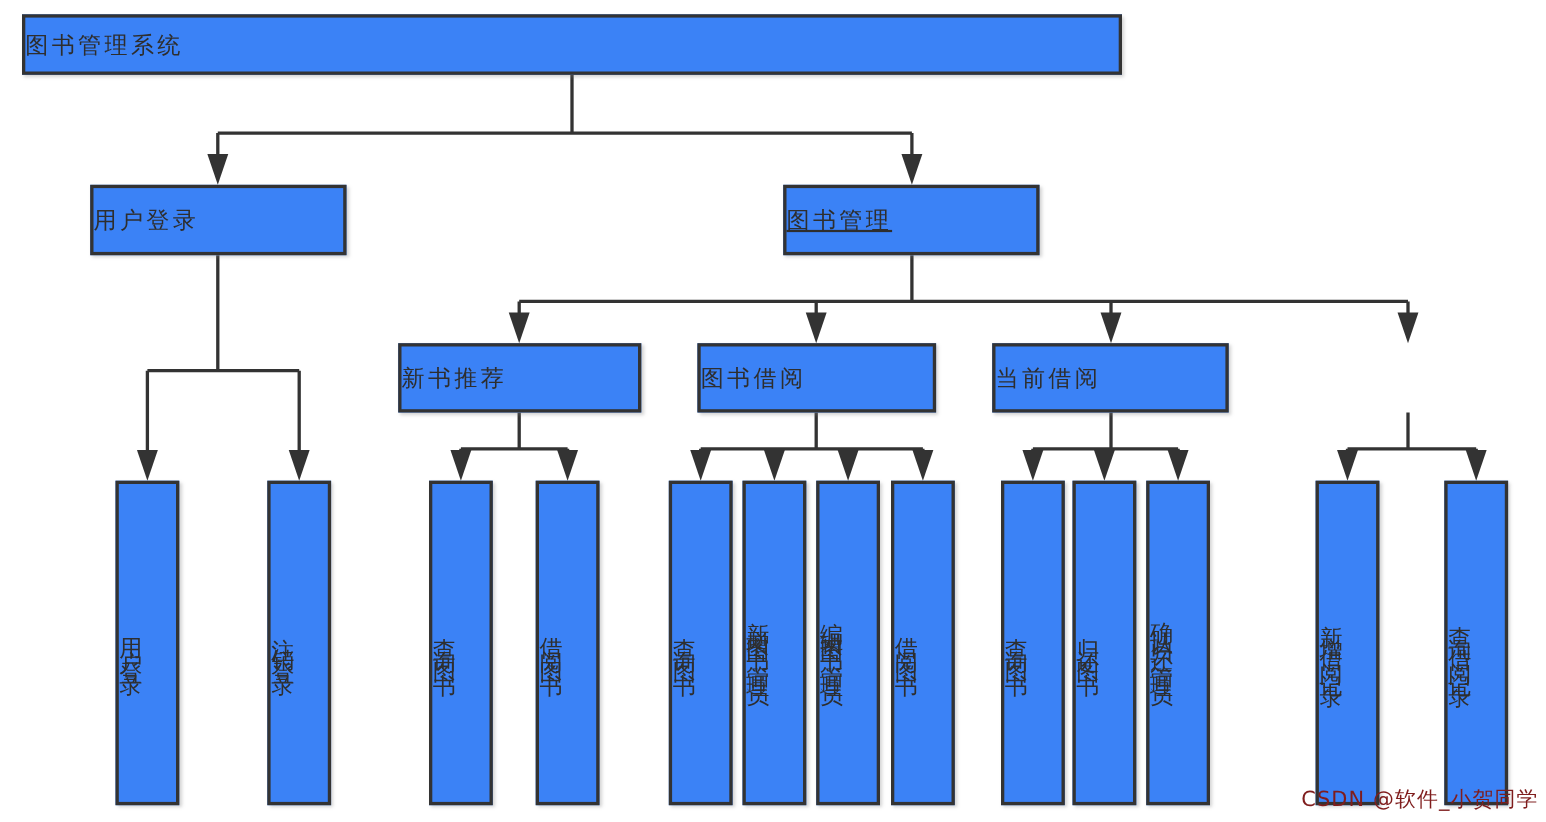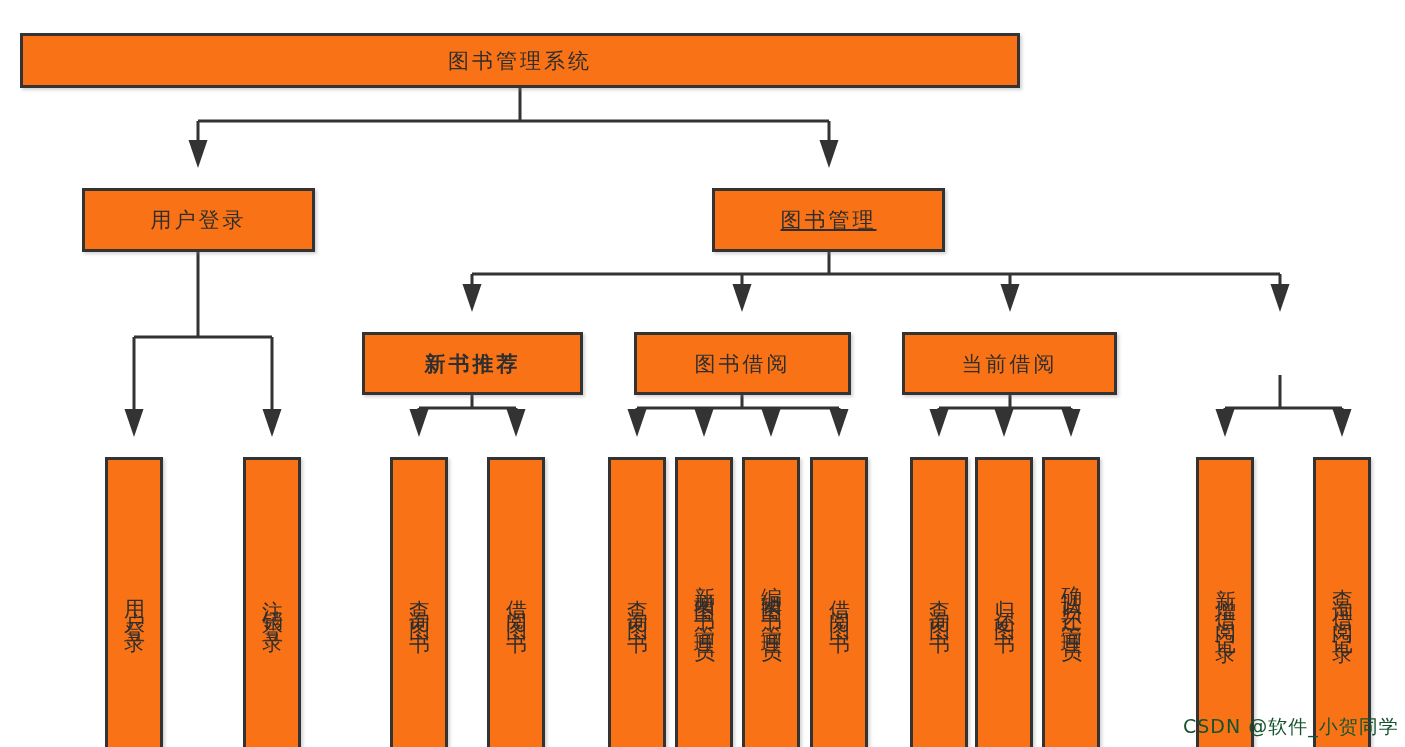--- a/index.html
+++ b/index.html
@@ -2,35 +2,34 @@
 <html><head>
 <meta charset="utf-8">
 <style>
   html,body{margin:0;padding:0;background:#fff;}
   #stage{
     position:relative;width:1405px;height:747px;background:#ffffff;
     font-family:"DejaVu Sans","Liberation Sans",sans-serif;overflow:hidden;
   }
   #connectors{position:absolute;left:0;top:0;z-index:1;}
   .node{
-    position:absolute;box-sizing:border-box;background:#f97316;
+    position:absolute;box-sizing:border-box;background:#3b82f6;
     border:3px solid #333333;color:#2e2e2e;z-index:2;
-    display:flex;align-items:center;justify-content:center;
+    display:flex;align-items:center;justify-content:flex-start;
     box-shadow:2px 2px 3px rgba(130,130,130,0.35);
-    margin-top:20px;
   }
   .hlabel{font-size:21px;letter-spacing:3px;white-space:nowrap;}
   .vlabel{
     writing-mode:vertical-rl;text-orientation:mixed;
     font-size:21px;letter-spacing:11px;line-height:1;
   }
   .vnode .vlabel.long{letter-spacing:8px;}
   .watermark{
     position:absolute;left:1183px;top:714px;z-index:5;
-    font-size:19px;letter-spacing:1px;color:#14532d;white-space:nowrap;
+    font-size:19px;letter-spacing:1px;color:#7f1d1d;white-space:nowrap;
   }
 </style>
 </head>
 <body>
 
 <div id="stage">
 
   <svg id="connectors" width="1405" height="747" viewBox="0 0 1405 747">
     <g stroke="#333333" stroke-width="3" fill="none">
       <path d="M520 68 V121 M198 121 H829 M198 121 V144 M829 121 V144"></path>
@@ -68,21 +67,21 @@
     <span class="hlabel">图书管理系统</span>
   </div>
 
   <div class="node" style="left:82px;top:168px;width:233px;height:64px;">
     <span class="hlabel">用户登录</span>
   </div>
   <div class="node" style="left:712px;top:168px;width:233px;height:64px;text-decoration:underline;">
     <span class="hlabel">图书管理</span>
   </div>
 
-  <div class="node" style="left:362px;top:312px;width:221px;height:63px;font-weight:bold;">
+  <div class="node" style="left:362px;top:312px;width:221px;height:63px;">
     <span class="hlabel">新书推荐</span>
   </div>
   <div class="node" style="left:902px;top:312px;width:215px;height:63px;">
     <span class="hlabel">当前借阅</span>
   </div>
   <div class="node" style="left:634px;top:312px;width:217px;height:63px;">
     <span class="hlabel">图书借阅</span>
   </div>
 
   <div class="node vnode" style="left:105px;top:437px;width:58px;height:295px;">

